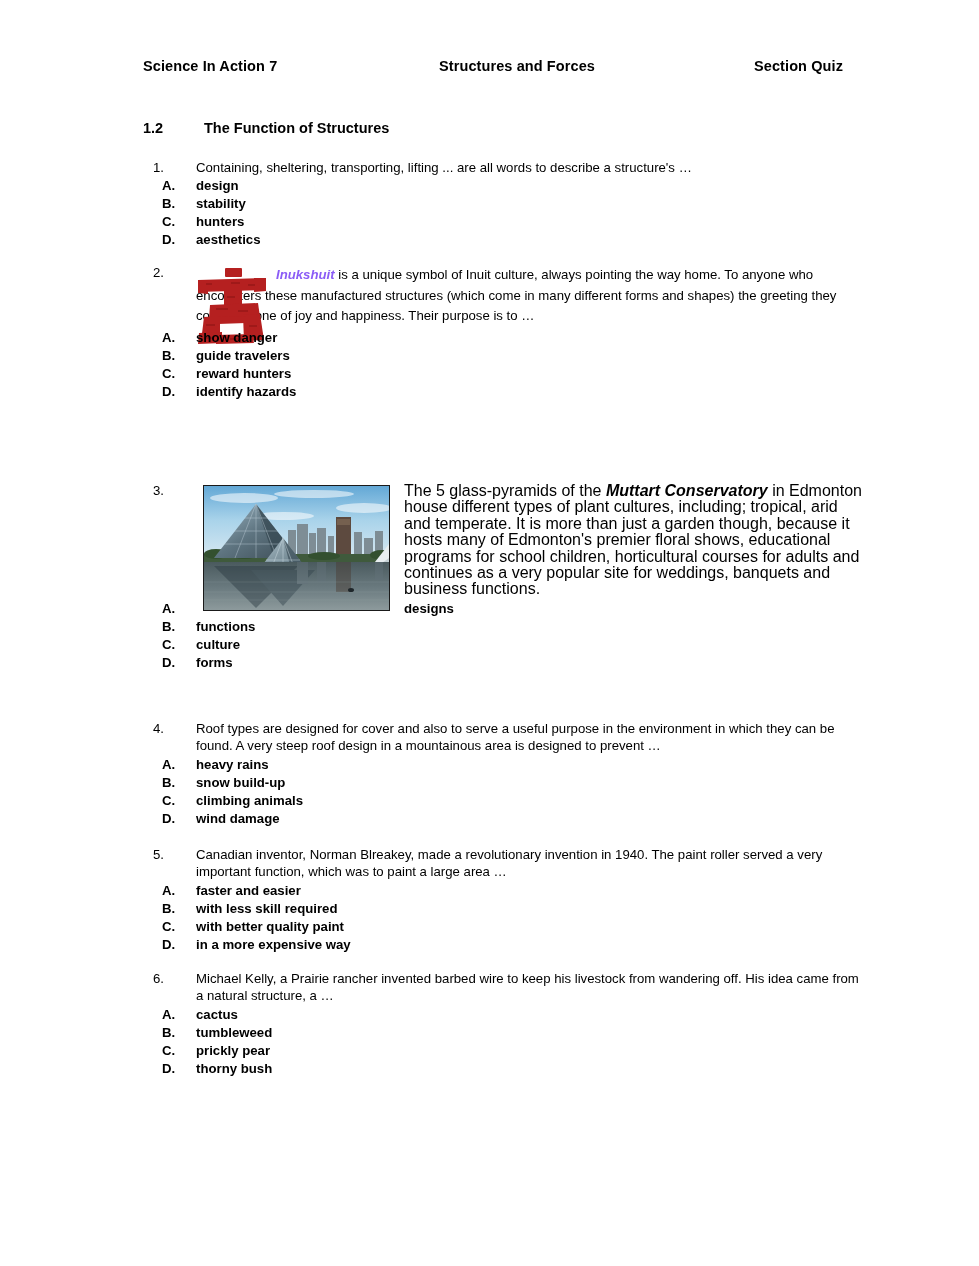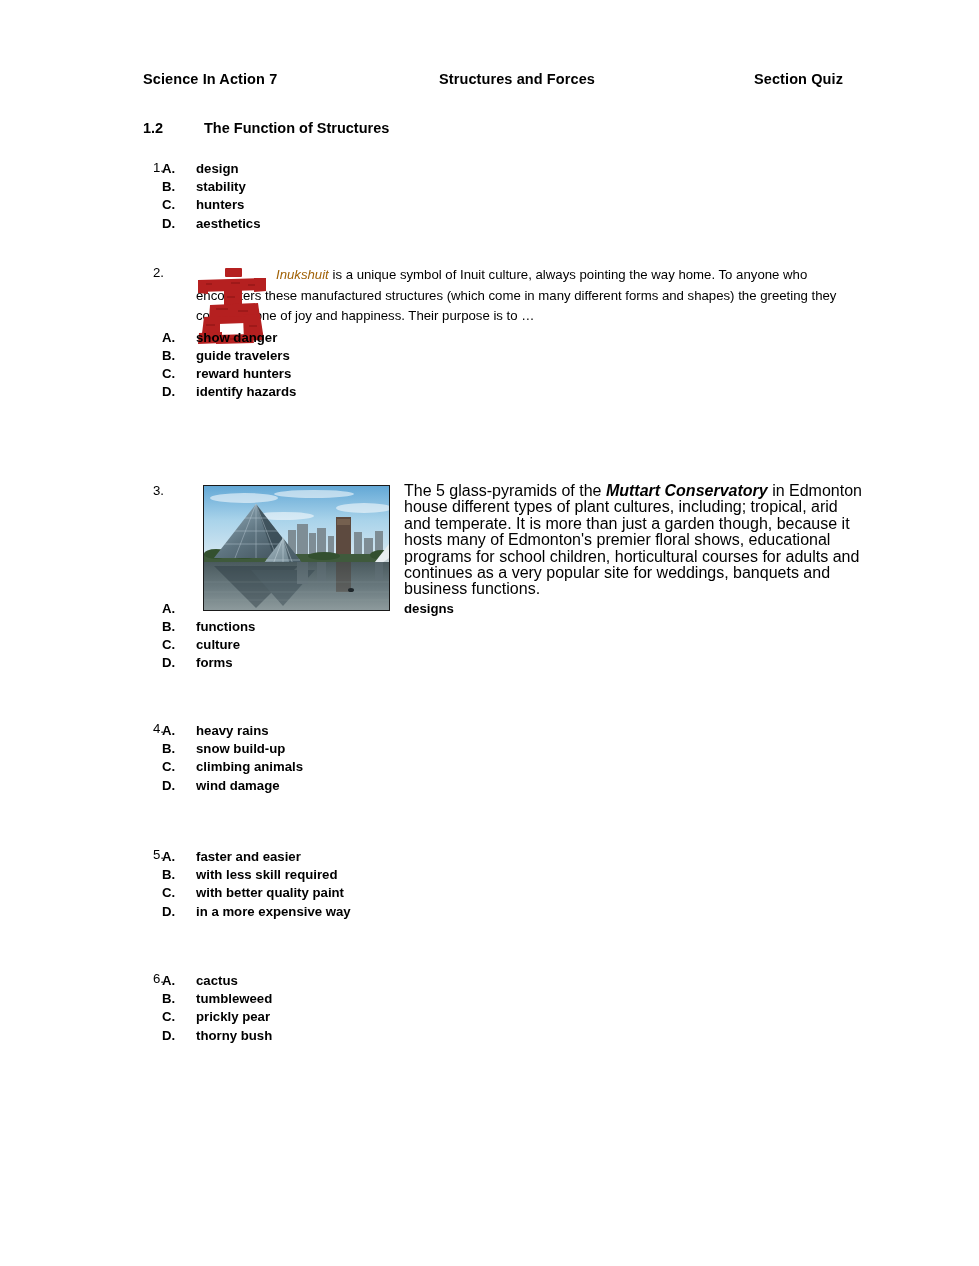--- a/index.html
+++ b/index.html
@@ -29,21 +29,21 @@
     left: 143px;
     top: 58px;
     width: 700px;
     display: flex;
     justify-content: space-between;
     align-items: baseline;
     font-size: 14.5px;
     font-weight: bold;
     letter-spacing: 0.1px;
   }
-  .doc-header .h-left   { width: 250px; text-align: left; margin-top: 13px; }
+  .doc-header .h-left   { width: 250px; text-align: left; }
   .doc-header .h-center { width: 230px; text-align: left; margin-left: 12px;}
   .doc-header .h-right  { width: 140px; text-align: right; }
 
   
   .section-title {
     position: absolute;
     left: 143px;
     top: 120px;
     font-size: 14.5px;
     font-weight: bold;
@@ -85,22 +85,23 @@
     font-weight: bold;
   }
   .opt-letter {
     position: absolute;
     left: 19px;
     top: 0;
     font-weight: bold;
   }
 
   .red-italic {
-    color: #a16207;
+    color: #8b5cf6;
     font-style: italic;
+    font-weight: bold;
   }
   .bold-italic {
     font-weight: bold;
     font-style: italic;
   }
 
   
   .q2-body {
     position: relative;
     padding-left: 53px;
@@ -160,20 +161,21 @@
     <div class="h-right">Section Quiz</div>
   </div>
 
   <div class="section-title">
     <span class="sec-num">1.2</span><span>The Function of Structures</span>
   </div>
 
   <div class="question" style="top:160px;">
     <div class="q-stem">
       <span class="q-num">1.</span>
+      <span>Containing, sheltering, transporting, lifting ... are all words to describe a structure's …</span>
     </div>
     <div class="options">
       <div class="opt">
         <span class="opt-letter">A.</span>
         <span>design</span>
       </div>
       <div class="opt">
         <span class="opt-letter">B.</span>
         <span>stability</span>
       </div>
@@ -382,20 +384,21 @@
       <div class="opt">
         <span class="opt-letter">D.</span>
         <span>forms</span>
       </div>
     </div>
   </div>
 
   <div class="question" style="top:721px;">
     <div class="q-stem">
       <span class="q-num">4.</span>
+      <span>Roof types are designed for cover and also to serve a useful purpose in the environment in which they can be found.  A very steep roof design in a mountainous area is designed to prevent …</span>
     </div>
     <div class="options" style="margin-top:1px;">
       <div class="opt">
         <span class="opt-letter">A.</span>
         <span>heavy rains</span>
       </div>
       <div class="opt">
         <span class="opt-letter">B.</span>
         <span>snow build-up</span>
       </div>
@@ -406,20 +409,21 @@
       <div class="opt">
         <span class="opt-letter">D.</span>
         <span>wind damage</span>
       </div>
     </div>
   </div>
 
   <div class="question" style="top:847px;">
     <div class="q-stem">
       <span class="q-num">5.</span>
+      <span>Canadian inventor, Norman Blreakey, made a revolutionary invention in 1940.  The paint roller served a very important function, which was to paint a large area …</span>
     </div>
     <div class="options" style="margin-top:1px;">
       <div class="opt">
         <span class="opt-letter">A.</span>
         <span>faster and easier</span>
       </div>
       <div class="opt">
         <span class="opt-letter">B.</span>
         <span>with less skill required</span>
       </div>
@@ -430,20 +434,21 @@
       <div class="opt">
         <span class="opt-letter">D.</span>
         <span>in a more expensive way</span>
       </div>
     </div>
   </div>
 
   <div class="question" style="top:971px;">
     <div class="q-stem">
       <span class="q-num">6.</span>
+      <span>Michael Kelly, a Prairie rancher invented barbed wire to keep his livestock from wandering off.  His idea came from a natural structure, a …</span>
     </div>
     <div class="options" style="margin-top:1px;">
       <div class="opt">
         <span class="opt-letter">A.</span>
         <span>cactus</span>
       </div>
       <div class="opt">
         <span class="opt-letter">B.</span>
         <span>tumbleweed</span>
       </div>

